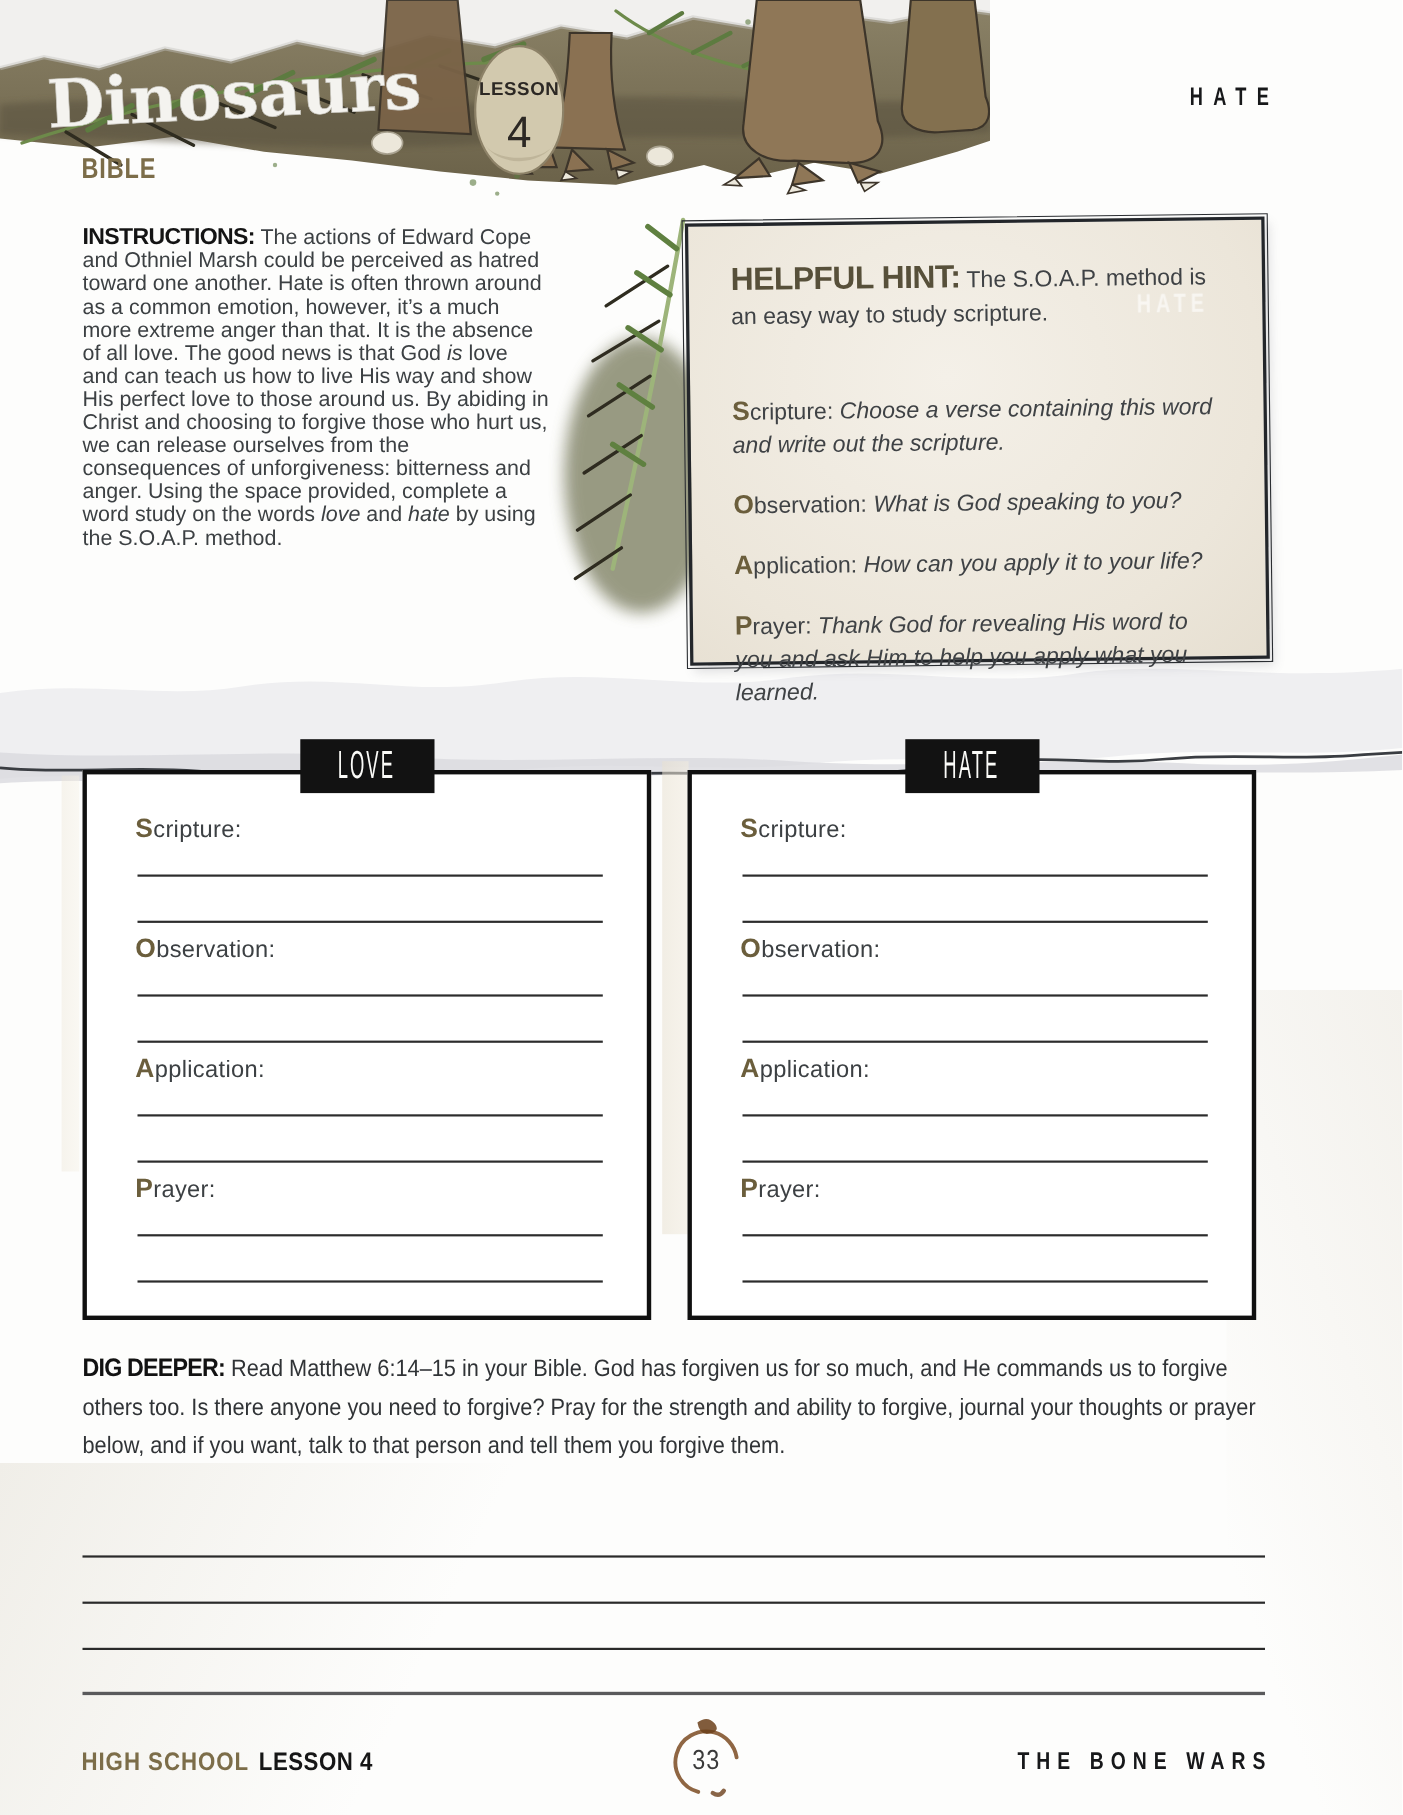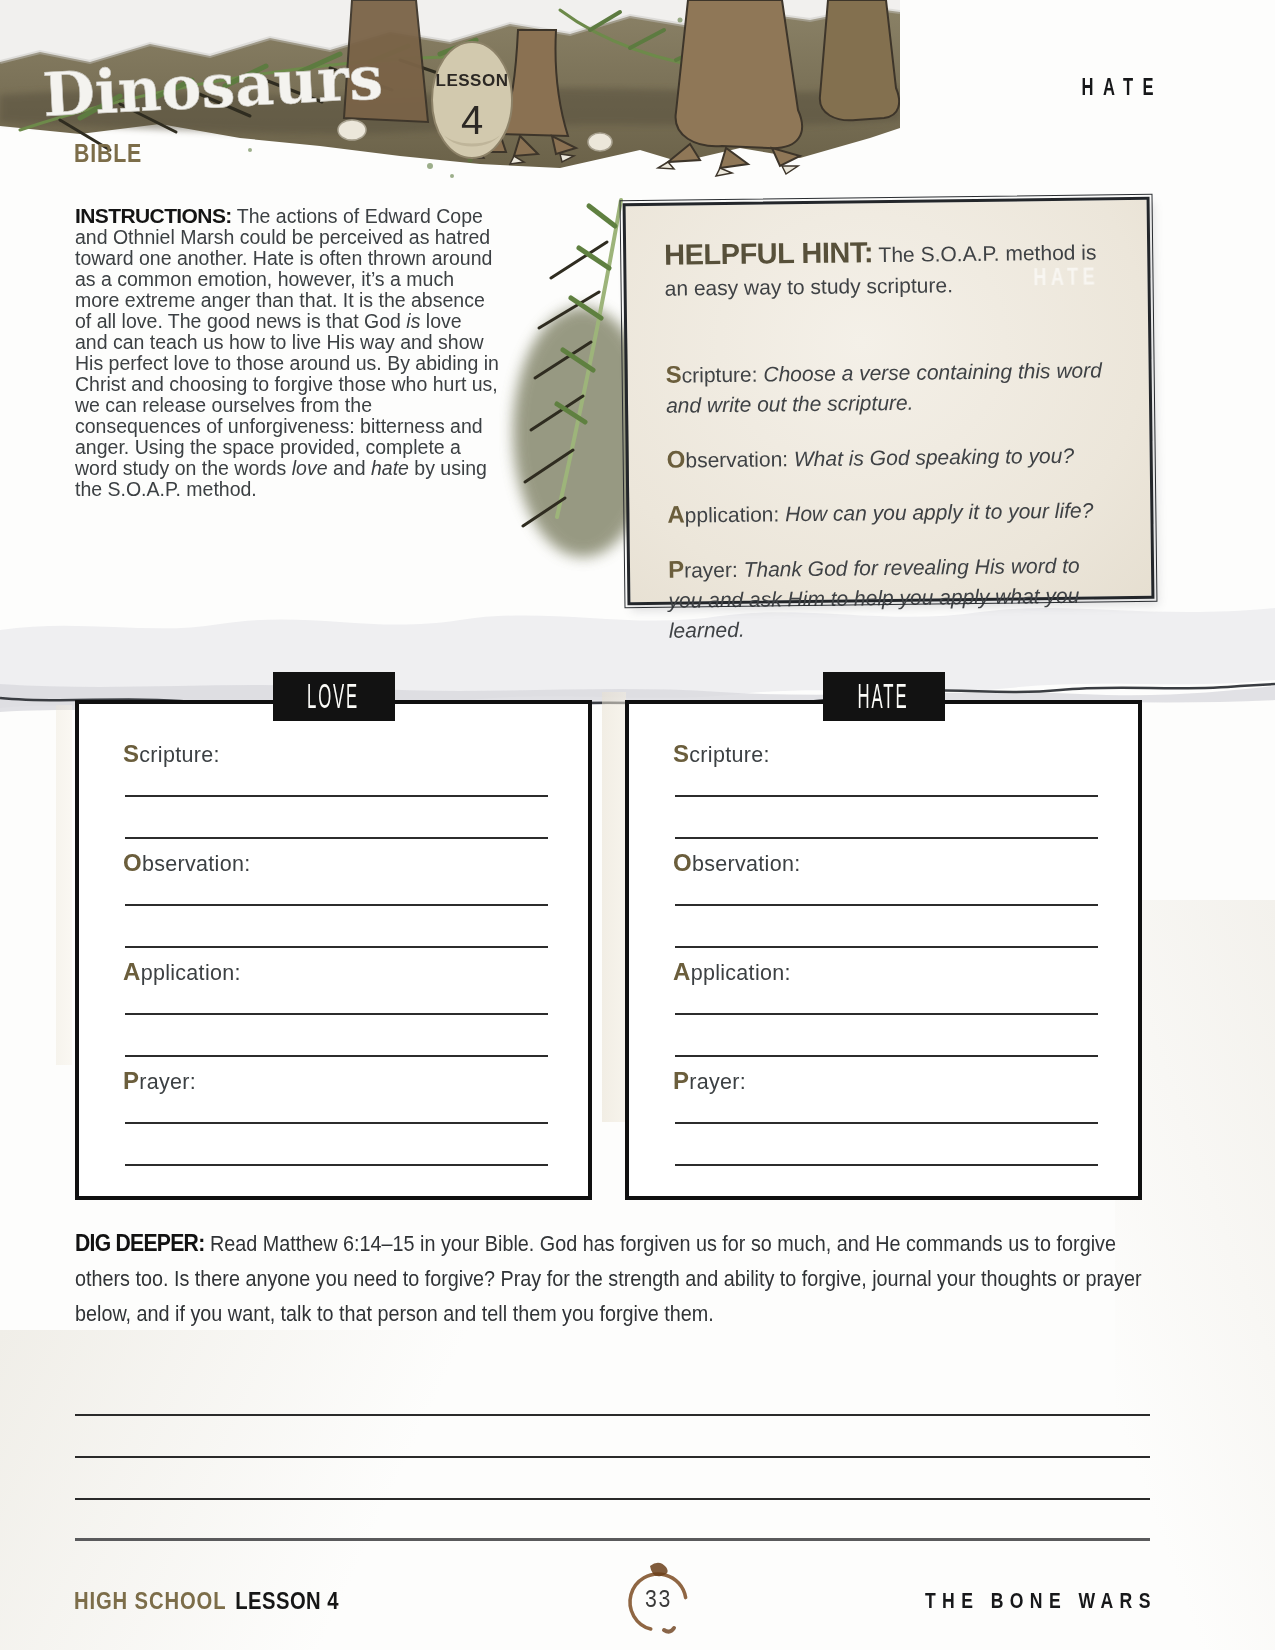--- a/index.html
+++ b/index.html
@@ -90,21 +90,21 @@
   .jline-4{border-bottom:3px solid #5a5a5c;}
 
   
   .footer-left{position:absolute;left:74px;top:1588px;white-space:nowrap;transform:scaleX(.88);transform-origin:left top;z-index:3;}
   .footer-left .hs{font-size:23px;font-weight:bold;color:#7c6d49;letter-spacing:1px;}
   .footer-left .ls{font-size:23px;font-weight:bold;color:#161616;letter-spacing:.5px;margin-left:10px;}
   .footer-right{
     position:absolute;right:118px;top:1588px;font-size:22px;font-weight:bold;color:#17181a;
     letter-spacing:8px;white-space:nowrap;transform:scaleX(.8);transform-origin:right top;z-index:3;
   }
-  .page-num-wrap{position:absolute;left:620px;top:1562px;width:76px;height:76px;z-index:3;font-family:Liberation Mono, monospace;}
+  .page-num-wrap{position:absolute;left:604px;top:1562px;width:76px;height:76px;z-index:3;}
   .page-num{
     position:absolute;left:0;top:0;width:76px;height:76px;display:flex;align-items:center;justify-content:center;
     font-size:25px;color:#3a3a3a;letter-spacing:1px;transform:scaleX(.85);
   }
 </style>
 </head>
 <body>
 
 <div class="page">
 

